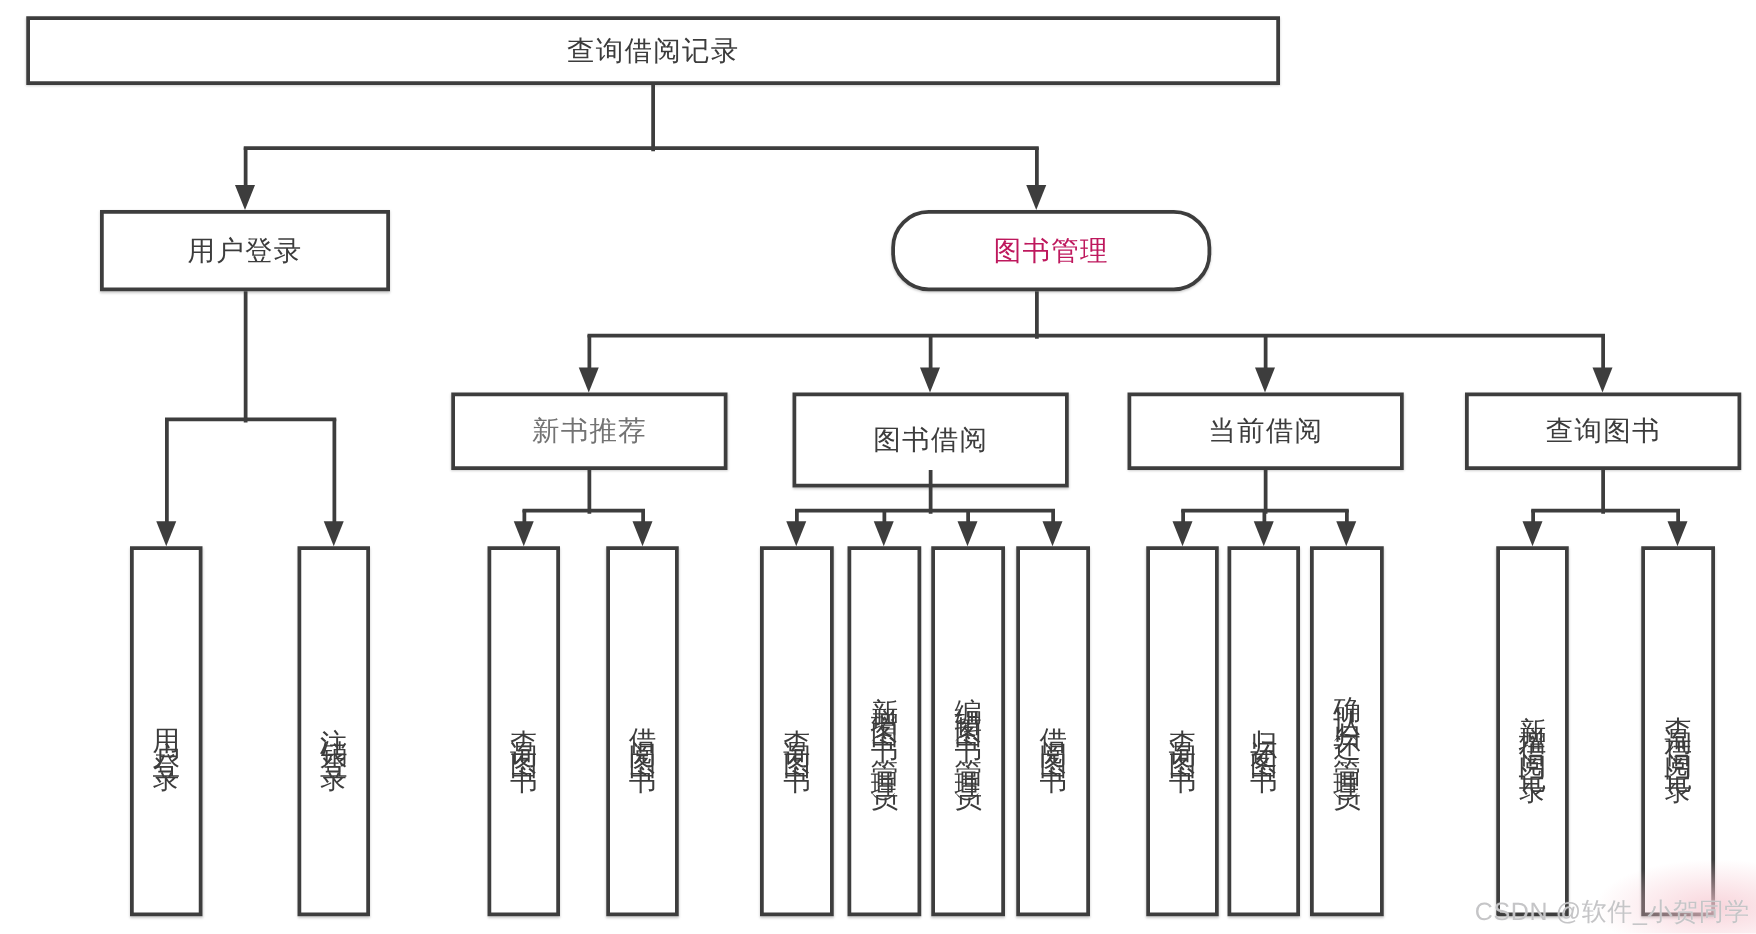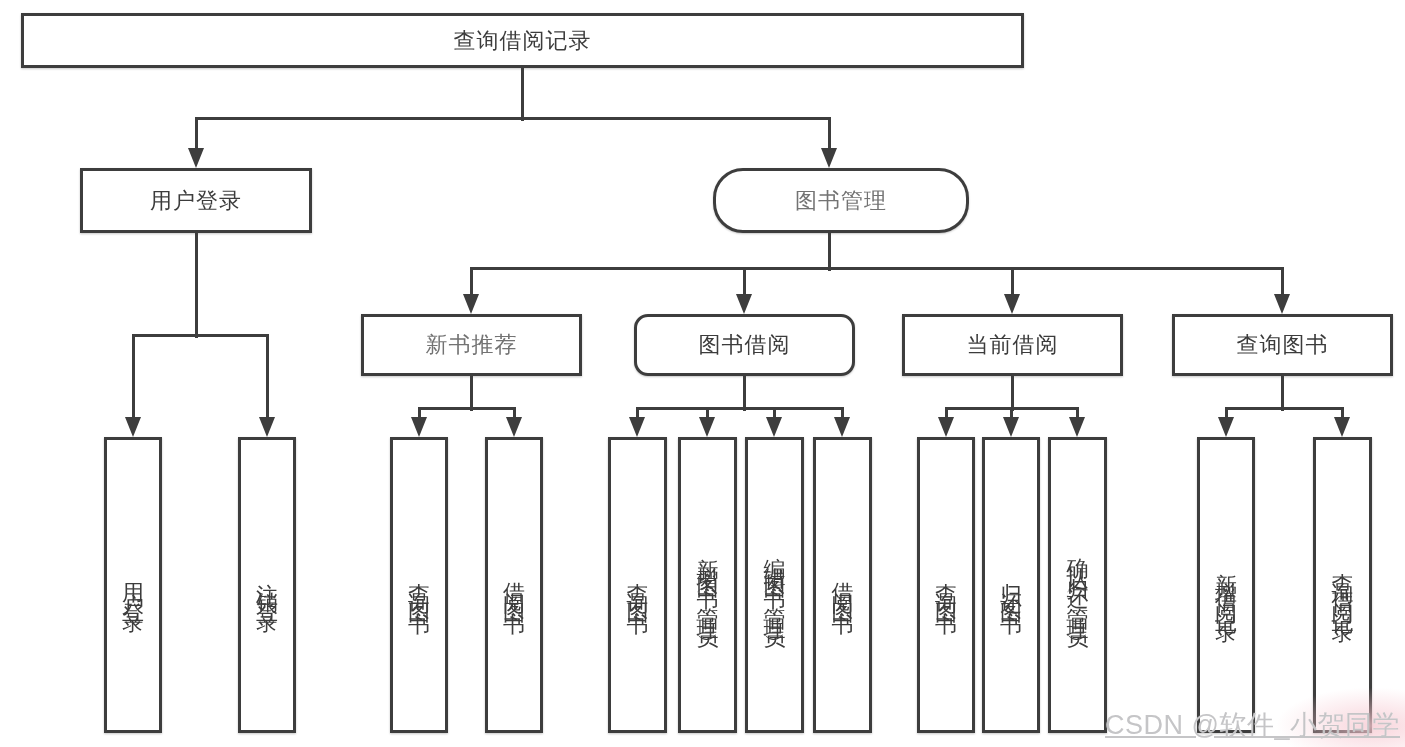--- a/index.html
+++ b/index.html
@@ -40,47 +40,46 @@
     position:absolute;
     width:0;height:0;
     border-left:8px solid transparent;
     border-right:8px solid transparent;
     border-top:20px solid #3d3d3d;
   }
   #watermark{
     position:absolute;
     right:5px;
     bottom:4px;
-    font-size:27px;
+    font-size:20px;
     color:#c5c5c7;
     letter-spacing:0.5px;
     z-index:5;
     text-shadow:0 0 1px rgba(255,255,255,0.6);
-    text-decoration:underline;
   }
   #corner-glow{
     position:absolute;
     right:0;bottom:0;
     width:130px;height:60px;
     background:radial-gradient(ellipse at 75% 65%, rgba(246,198,207,0.75), rgba(246,198,207,0) 70%);
     z-index:4;
     pointer-events:none;
   }
 </style>
 </head>
 <body>
 
 <div id="canvas">
   <div id="corner-glow"></div>
   <div id="watermark" style="color: rgb(197, 197, 199);">CSDN @软件_小贺同学</div>
 <div class="node" style="left: 21px; top: 13px; width: 1003px; height: 55px; border-color: rgb(61, 61, 61); color: rgb(60, 60, 60);">查询借阅记录</div>
     <div class="node" style="left: 80px; top: 168px; width: 232px; height: 65px; border-color: rgb(61, 61, 61); color: rgb(60, 60, 60);">用户登录</div>
-    <div class="node" style="left: 713px; top: 168px; width: 256px; height: 65px; border-color: rgb(61, 61, 61); color: #737373; border-radius: 30px;">图书管理</div>
+    <div class="node" style="left: 713px; top: 168px; width: 256px; height: 65px; border-color: rgb(61, 61, 61); color: #be185d; border-radius: 30px;">图书管理</div>
     <div class="node" style="left: 361px; top: 314px; width: 221px; height: 62px; border-color: rgb(61, 61, 61); color: #737373;">新书推荐</div>
-    <div class="node" style="left: 634px; top: 314px; width: 221px; height: 62px; border-color: rgb(61, 61, 61); color: rgb(60, 60, 60); border-radius: 14px;">图书借阅</div>
+    <div class="node" style="left: 634px; top: 314px; width: 221px; height: 76px; border-color: rgb(61, 61, 61); color: rgb(60, 60, 60);">图书借阅</div>
     <div class="node" style="left: 902px; top: 314px; width: 221px; height: 62px; border-color: rgb(61, 61, 61); color: rgb(60, 60, 60); text-align: right;">当前借阅</div>
     <div class="node" style="left: 1172px; top: 314px; width: 221px; height: 62px; border-color: rgb(61, 61, 61); color: rgb(60, 60, 60);">查询图书</div>
     <div class="node vert" style="left: 104px; top: 437px; width: 58px; height: 296px; border-color: rgb(61, 61, 61); color: rgb(60, 60, 60);">用户登录</div>
     <div class="node vert" style="left: 238px; top: 437px; width: 58px; height: 296px; border-color: rgb(61, 61, 61); color: rgb(60, 60, 60);">注销登录</div>
     <div class="node vert" style="left: 390px; top: 437px; width: 58px; height: 296px; border-color: rgb(61, 61, 61); color: rgb(60, 60, 60);">查询图书</div>
     <div class="node vert" style="left: 485px; top: 437px; width: 58px; height: 296px; border-color: rgb(61, 61, 61); color: rgb(60, 60, 60);">借阅图书</div>
     <div class="node vert" style="left: 608px; top: 437px; width: 59px; height: 296px; border-color: rgb(61, 61, 61); color: rgb(60, 60, 60);">查询图书</div>
     <div class="node vert" style="left: 678px; top: 437px; width: 59px; height: 296px; border-color: rgb(61, 61, 61); color: rgb(60, 60, 60);">新增图书（管理员）</div>
     <div class="node vert" style="left: 745px; top: 437px; width: 59px; height: 296px; border-color: rgb(61, 61, 61); color: rgb(60, 60, 60);">编辑图书（管理员）</div>
     <div class="node vert" style="left: 813px; top: 437px; width: 59px; height: 296px; border-color: rgb(61, 61, 61); color: rgb(60, 60, 60);">借阅图书</div>

